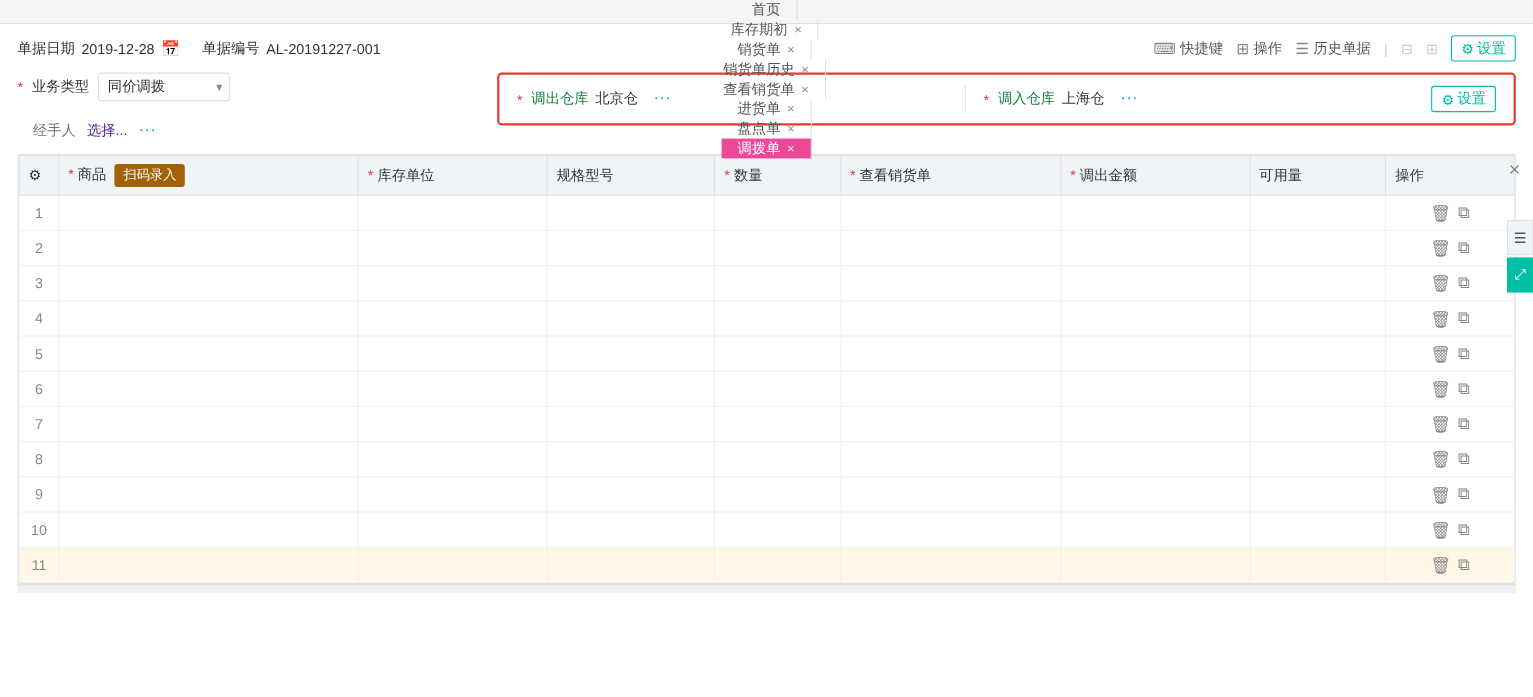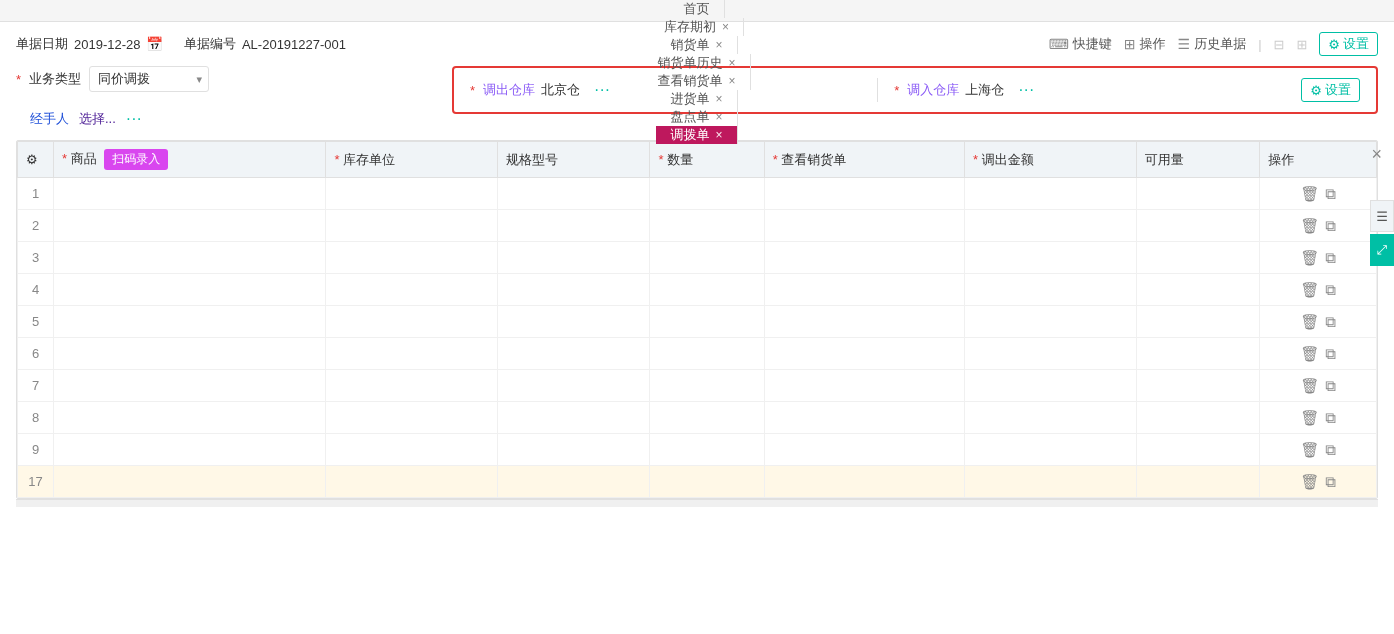--- a/index.html
+++ b/index.html
@@ -22,21 +22,21 @@
       padding: 0 14px;
       height: 36px;
       cursor: pointer;
       font-size: 13px;
       color: #555;
       border-right: 1px solid #e0e0e0;
       white-space: nowrap;
       position: relative;
     }
     .tab-item.active {
-      background: #be185d;
+      background: #ec4899;
       color: #fff;
     }
     .tab-item .tab-close {
       margin-left: 6px;
       font-size: 12px;
       color: inherit;
       opacity: 0.7;
       cursor: pointer;
     }
     .tab-item.active .tab-close { color: #fff; opacity: 0.9; }
@@ -121,21 +121,21 @@
       align-items: center;
       gap: 0;
     }
     .warehouse-field {
       display: flex;
       align-items: center;
       flex: 1;
       gap: 6px;
     }
     .warehouse-field .required { color: #e53935; margin-right: 2px; }
-    .warehouse-field .label { color: #8b5cf6; white-space: nowrap; }
+    .warehouse-field .label { color: #15803d; white-space: nowrap; }
     .warehouse-field .val { color: #333; font-size: 13px; }
     .warehouse-field .dots {
       color: #00bfa5;
       font-size: 16px;
       cursor: pointer;
       margin-left: 8px;
     }
     .warehouse-divider {
       width: 1px;
       height: 24px;
@@ -143,21 +143,21 @@
       margin: 0 16px;
     }
 
     
     .form-row2 {
       display: flex;
       align-items: center;
       margin-bottom: 12px;
       gap: 10px;
     }
-    .form-row2 .label { color: #1d4ed8; font-size: 13px; }
+    .form-row2 .label { color: #737373; font-size: 13px; }
     .form-row2 .placeholder { color: #bbb; font-size: 13px; }
     .form-row2 .dots { color: #00bfa5; font-size: 16px; cursor: pointer; }
 
     
     .biz-type-row {
       display: flex;
       align-items: center;
       gap: 8px;
       margin-bottom: 10px;
     }
@@ -208,21 +208,21 @@
       border: 1px solid #f0f0f0;
       padding: 0 8px;
       color: #333;
     }
     .data-table tbody td.row-num {
       text-align: center;
       color: #888;
       width: 36px;
     }
     .scan-btn {
-      background: #d946ef;
+      background: #a16207;
       color: #fff;
       border: none;
       border-radius: 3px;
       padding: 2px 8px;
       font-size: 12px;
       cursor: pointer;
       margin-left: 4px;
     }
     .th-settings {
       width: 36px;
@@ -600,21 +600,37 @@
     <td></td>
     <td></td>
     <td>
       <div class="op-icons">
         <span class="op-icon">🗑</span>
         <span class="op-icon">⧉</span>
       </div>
     </td>
   </tr>
           <tr>
-      <td class="row-num">17</td>
+    <td class="row-num">10</td>
+    <td></td>
+    <td></td>
+    <td></td>
+    <td></td>
+    <td></td>
+    <td></td>
+    <td></td>
+    <td>
+      <div class="op-icons">
+        <span class="op-icon">🗑</span>
+        <span class="op-icon">⧉</span>
+      </div>
+    </td>
+  </tr>
+          <tr>
+      <td class="row-num">11</td>
       <td></td>
       <td></td>
       <td></td>
       <td style="color:#333;text-align:right"></td>
       <td style="color:#333;text-align:right"></td>
       <td style="color:#333;text-align:right"></td>
       <td></td>
       <td>
         <div class="op-icons">
           <span class="op-icon">🗑</span>

